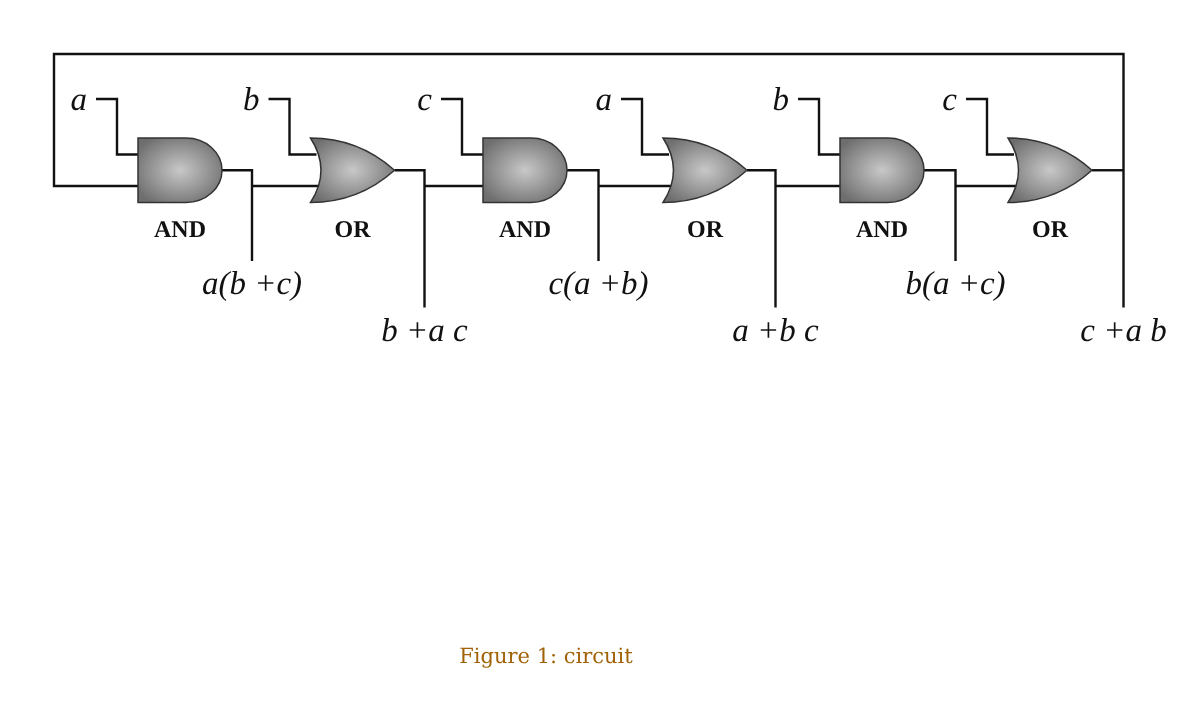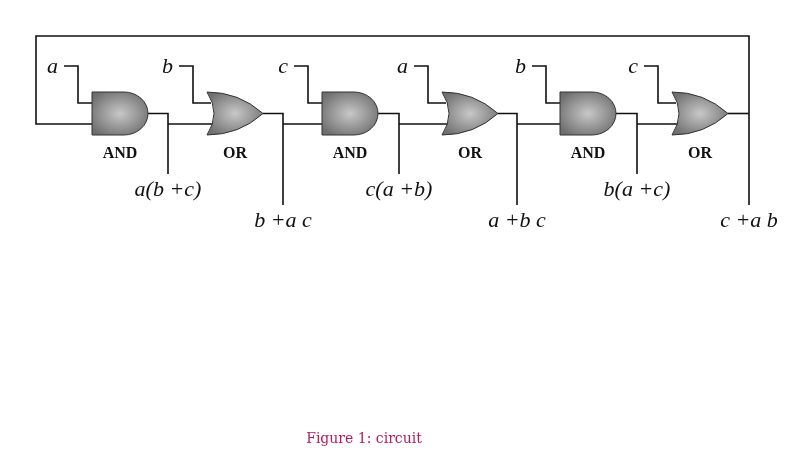--- a/index.html
+++ b/index.html
@@ -3,21 +3,21 @@
 <meta charset="utf-8">
 <style>
   html, body { margin: 0; padding: 0; background: #ffffff; }
   body { width: 788px; height: 470px; position: relative; overflow: hidden; }
   #circuit { position: absolute; left: 0; top: 0; }
   .wire { stroke: #111; stroke-width: 1.6; fill: none; }
   .gate-shape { stroke: #333; stroke-width: 1; }
   .in-label, .out-label { font-family: "Liberation Serif", serif; font-style: italic; font-size: 22px; fill: #111; }
   .gate-label { font-family: "Liberation Serif", serif; font-weight: bold; font-size: 16px; fill: #111; }
   #caption { position: absolute; left: 0; width: 728px; top: 430px; text-align: center;
-             font-family: "DejaVu Serif", serif; font-size: 14px; color: #be185d; }
+             font-family: "DejaVu Serif", serif; font-size: 14px; color: #a16207; }
 </style>
 </head>
 <body>
 
 <svg id="circuit" width="788" height="420" xmlns="http://www.w3.org/2000/svg">
   <defs>
     <radialGradient id="gfill" cx="50%" cy="50%" r="60%">
       <stop offset="0%" stop-color="#c8c8c8"></stop>
       <stop offset="100%" stop-color="#6e6e6e"></stop>
     </radialGradient>

